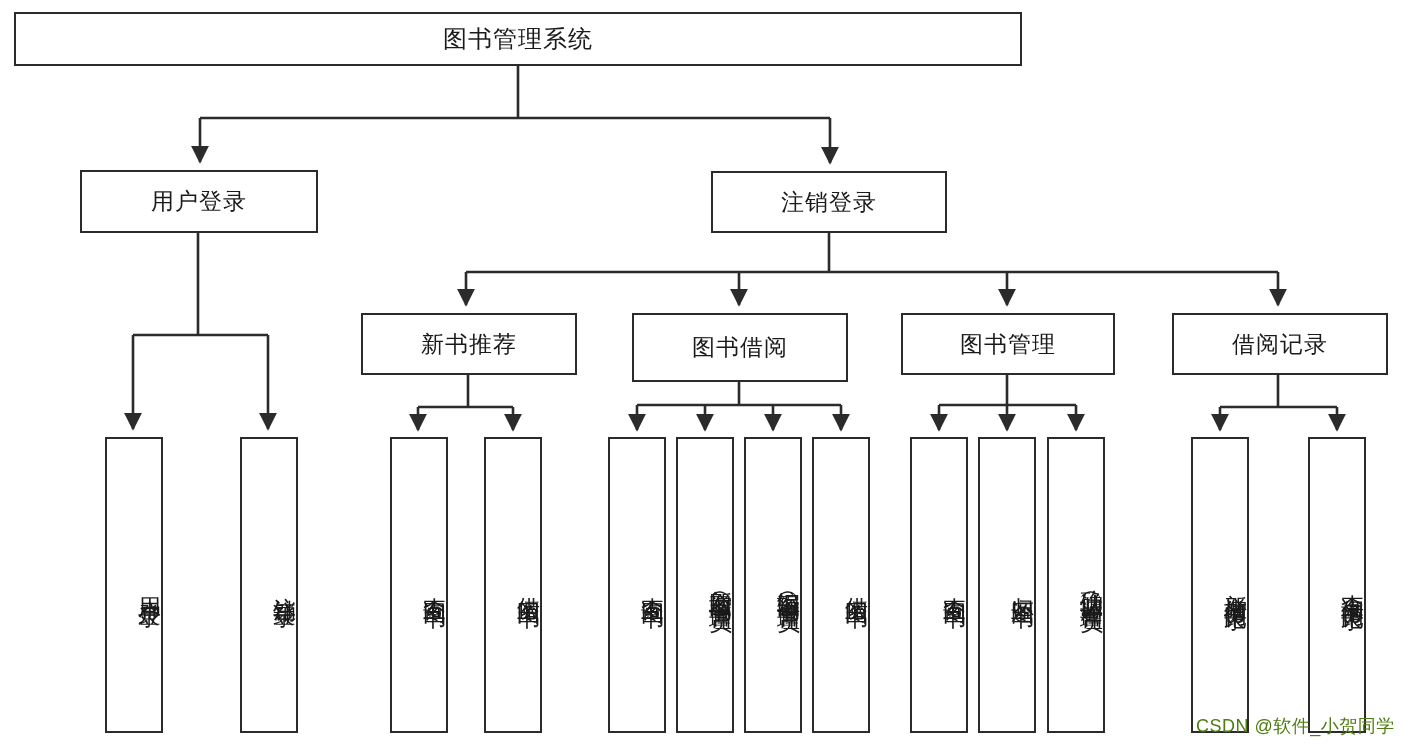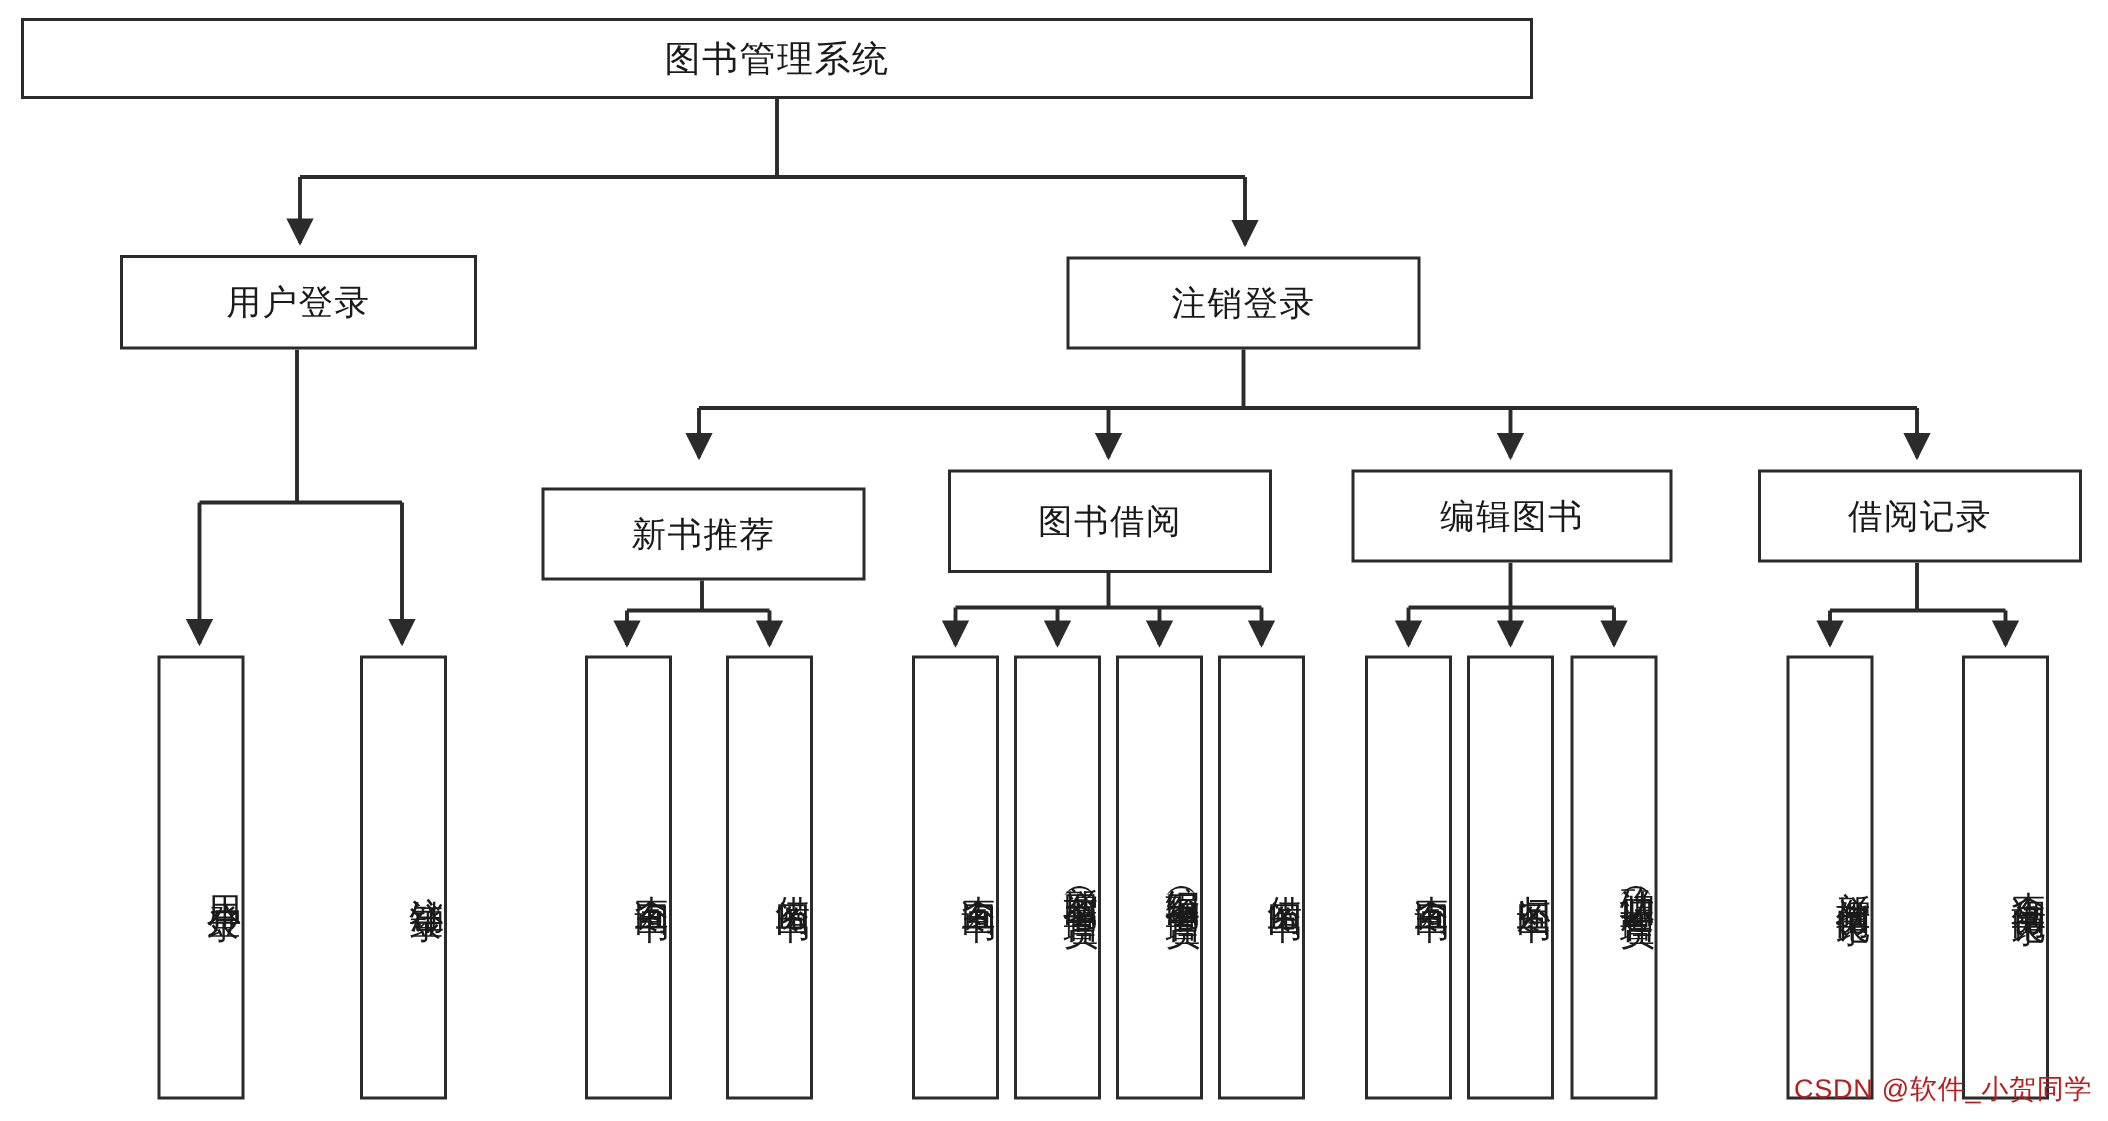--- a/index.html
+++ b/index.html
@@ -53,21 +53,21 @@
     text-orientation: upright;
     white-space: nowrap;
     line-height: 1;
   }
   .node.root {
     font-size: 24px;
   }
   .watermark {
     position: absolute;
     font-size: 18px;
-    color: #b91c1c;
+    color: #4d7c0f;
     white-space: nowrap;
     letter-spacing: 0.5px;
     text-align: center;
   }
 </style>
 </head>
 <body>
 
 <div id="canvas">
 
@@ -126,30 +126,30 @@
   </div>
 
   <div class="node h" style="left:80px; top:170px; width:238px; height:63px;">
     <span>用户登录</span>
   </div>
 
   <div class="node h" style="left:711px; top:171px; width:236px; height:62px;">
     <span>注销登录</span>
   </div>
 
-  <div class="node h" style="left:361px; top:313px; width:216px; height:62px;margin-top:12px;">
+  <div class="node h" style="left:361px; top:313px; width:216px; height:62px;">
     <span>新书推荐</span>
   </div>
 
   <div class="node h" style="left:632px; top:313px; width:216px; height:69px;">
     <span>图书借阅</span>
   </div>
 
   <div class="node h" style="left:901px; top:313px; width:214px; height:62px;">
-    <span>编辑图书</span>
+    <span>图书管理</span>
   </div>
 
   <div class="node h" style="left:1172px; top:313px; width:216px; height:62px;">
     <span>借阅记录</span>
   </div>
 
   <div class="node v" style="left:105px; top:437px; width:58px; height:296px;">
     <span class="vtext">用户登录</span>
   </div>
 

